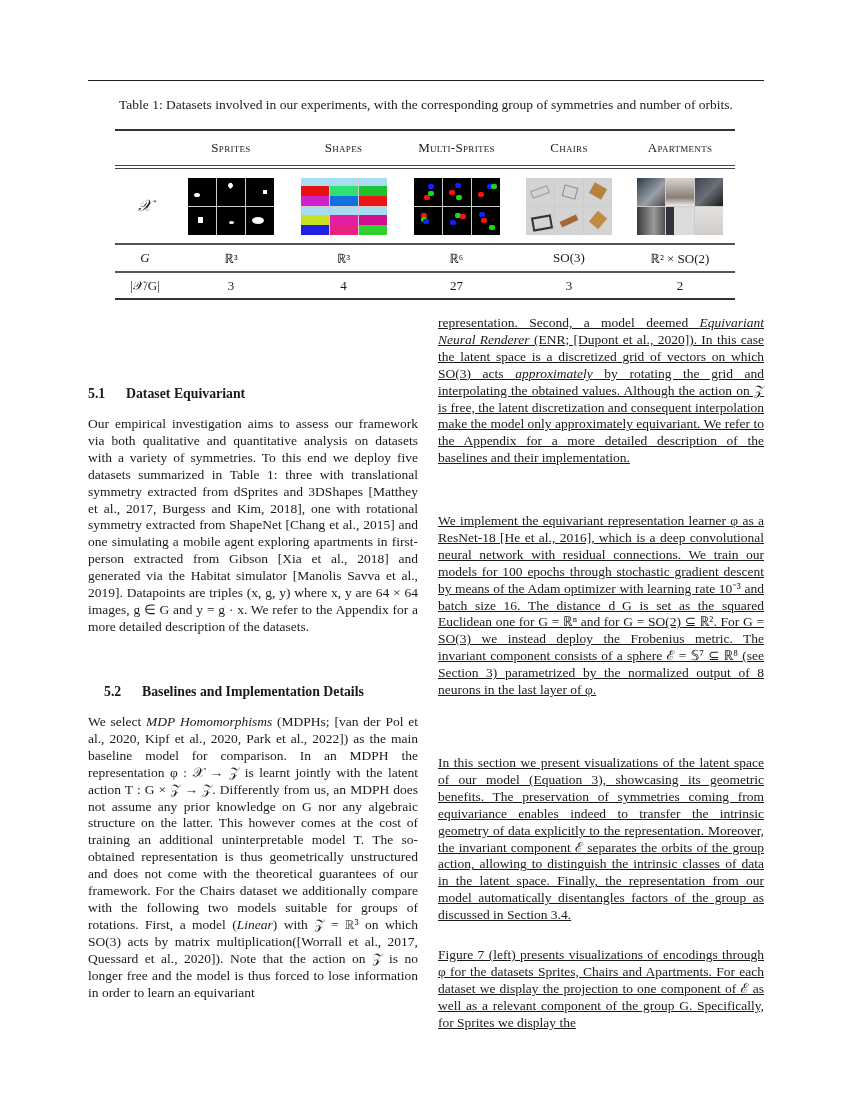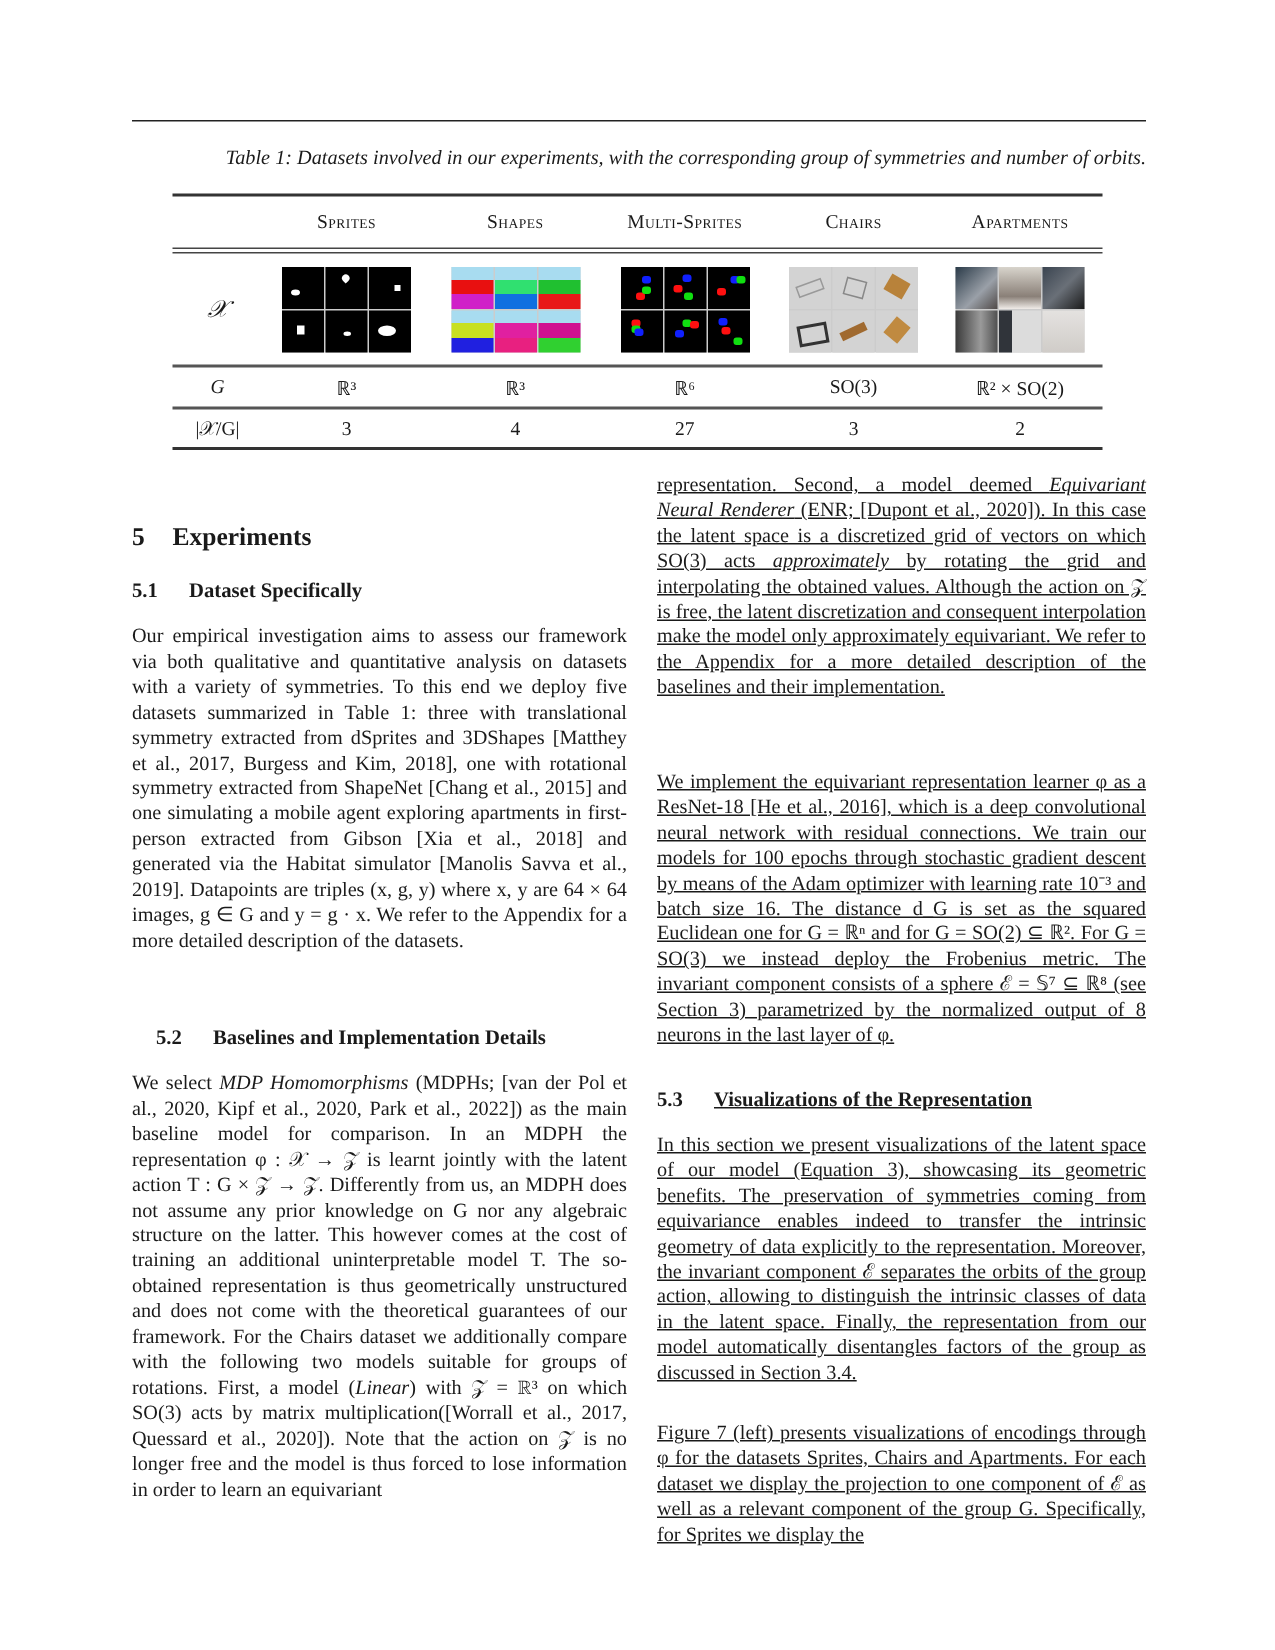--- a/index.html
+++ b/index.html
@@ -2,22 +2,22 @@
 <html><head>
 <meta charset="utf-8">
 <style>
   html, body { margin: 0; padding: 0; background: #ffffff; }
   body { width: 850px; height: 1100px; position: relative; overflow: hidden;
          font-family: "DejaVu Serif", "Liberation Serif", serif; color: #1a1a1a; }
   .page { position: absolute; left: 0; top: 0; width: 850px; height: 1100px; }
   .running-head { position: absolute; left: 88px; width: 676px; top: 63px; text-align: center;
                   font-family: "Liberation Serif", serif; font-weight: bold; font-size: 13.5px; }
   .head-rule { position: absolute; left: 88px; width: 676px; top: 80px; height: 0; border-top: 1.2px solid #222; }
-  .caption { position: absolute; left: 88px; width: 676px; top: 97px; text-align: right;
-             font-family: "Liberation Serif", serif; font-size: 13.5px; font-style: italic; }
+  .caption { position: absolute; left: 88px; width: 676px; top: 97px; text-align: center;
+             font-family: "Liberation Serif", serif; font-size: 13.5px; }
   .table { position: absolute; left: 115px; width: 620px; top: 129px; }
   .rule-thick { border-top: 2px solid #333; }
   .rule-double { border-top: 1px solid #444; margin-top: 0; height: 2px; border-bottom: 1px solid #444; }
   .rule-thin { border-top: 1px solid #555; }
   .trow { display: flex; align-items: center; }
   .tcell { text-align: center; font-family: "Liberation Serif", serif; font-size: 13px; }
   .c0 { width: 60px; } .c1 { width: 112px; } .c2 { width: 113px; } .c3 { width: 113px; } .c4 { width: 112px; } .c5 { width: 110px; }
   .hdr { height: 34px; font-variant: small-caps; letter-spacing: 0.3px; font-size: 14px; }
   .img-row { height: 74px; }
   .g-row { height: 26px; }
@@ -174,35 +174,29 @@
       <div class="tcell c0">|𝒳/G|</div>
       <div class="tcell c1">3</div>
       <div class="tcell c2">4</div>
       <div class="tcell c3">27</div>
       <div class="tcell c4">3</div>
       <div class="tcell c5">2</div>
     </div>
     <div class="rule-thick"></div>
   </div>
 
-  <div class="col left h1" style="top:350px;">
-    <span class="num">5</span><span>Experiments</span>
-  </div>
   <div class="col left h2" style="top:386px;">
-    <span class="num">5.1</span><span>Dataset Specifically</span>
+    <span class="num">5.1</span><span>Dataset Equivariant</span>
   </div>
   <p class="col left" style="top:416px;">Our empirical investigation aims to assess our framework via both qualitative and quantitative analysis on datasets with a variety of symmetries.  To this end we deploy five datasets summarized in Table 1:  three with translational symmetry extracted from dSprites and 3DShapes [Matthey et al., 2017, Burgess and Kim, 2018],  one with rotational symmetry extracted from ShapeNet [Chang et al., 2015] and one simulating a mobile agent exploring apartments in first-person extracted from Gibson [Xia et al., 2018] and generated via the Habitat simulator [Manolis Savva et al., 2019].  Datapoints are triples (x, g, y) where x, y are 64 × 64 images, g ∈ G and y = g · x.  We refer to the Appendix for a more detailed description of the datasets.</p>
 
   <div class="col left h2" style="top:684px;margin-left:16px;">
     <span class="num">5.2</span><span>Baselines and Implementation Details</span>
   </div>
   <p class="col left" style="top:714px;"><span>We select </span><span class="it">MDP Homomorphisms</span><span> (MDPHs; [van der Pol et al., 2020, Kipf et al., 2020, Park et al., 2022]) as the main baseline model for comparison.  In an MDPH the representation φ : 𝒳 → 𝒵 is learnt jointly with the latent action T : G × 𝒵 → 𝒵.  Differently from us, an MDPH does not assume any prior knowledge on G nor any algebraic structure on the latter. This however comes at the cost of training an additional uninterpretable model T.  The so-obtained representation is thus geometrically unstructured and does not come with the theoretical guarantees of our framework.  For the Chairs dataset we additionally compare with the following two models suitable for groups of rotations. First, a model (</span><span class="it">Linear</span><span>) with 𝒵 = ℝ³ on which SO(3) acts by matrix multiplication([Worrall et al., 2017, Quessard et al., 2020]).  Note that the action on 𝒵 is no longer free and the model is thus forced to lose information in order to learn an equivariant</span></p>
 
   <p class="col right" style="top:315px;"><span>representation. Second, a model deemed </span><span class="it">Equivariant Neural Renderer</span><span> (ENR; [Dupont et al., 2020]). In this case the latent space is a discretized grid of vectors on which SO(3) acts </span><span class="it">approximately</span><span> by rotating the grid and interpolating the obtained values. Although the action on 𝒵 is free, the latent discretization and consequent interpolation make the model only approximately equivariant. We refer to the Appendix for a more detailed description of the baselines and their implementation.</span></p>
 
   <p class="col right" style="top:513px;">We implement the equivariant representation learner φ as a ResNet-18 [He et al., 2016], which is a deep convolutional neural network with residual connections. We train our models for 100 epochs through stochastic gradient descent by means of the Adam optimizer with learning rate 10⁻³ and batch size 16. The distance d_G is set as the squared Euclidean one for G = ℝⁿ and for G = SO(2) ⊆ ℝ². For G = SO(3) we instead deploy the Frobenius metric. The invariant component consists of a sphere ℰ = 𝕊⁷ ⊆ ℝ⁸ (see Section 3) parametrized by the normalized output of 8 neurons in the last layer of φ.</p>
 
-  <div class="col right h2" style="top:725px;">
-    <span class="num">5.3</span><span>Visualizations of the Representation</span>
-  </div>
   <p class="col right" style="top:755px;">In this section we present visualizations of the latent space of our model (Equation 3), showcasing its geometric benefits. The preservation of symmetries coming from equivariance enables indeed to transfer the intrinsic geometry of data explicitly to the representation. Moreover, the invariant component ℰ separates the orbits of the group action, allowing to distinguish the intrinsic classes of data in the latent space. Finally, the representation from our model automatically disentangles factors of the group as discussed in Section 3.4.</p>
   <p class="col right" style="top:947px;">Figure 7 (left) presents visualizations of encodings through φ for the datasets Sprites, Chairs and Apartments. For each dataset we display the projection to one component of ℰ as well as a relevant component of the group G. Specifically, for Sprites we display the</p>
 </div>
 
 </body></html>

